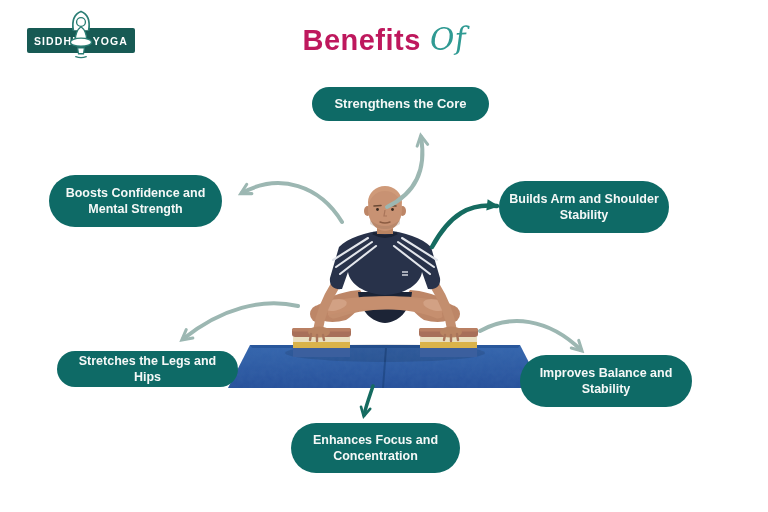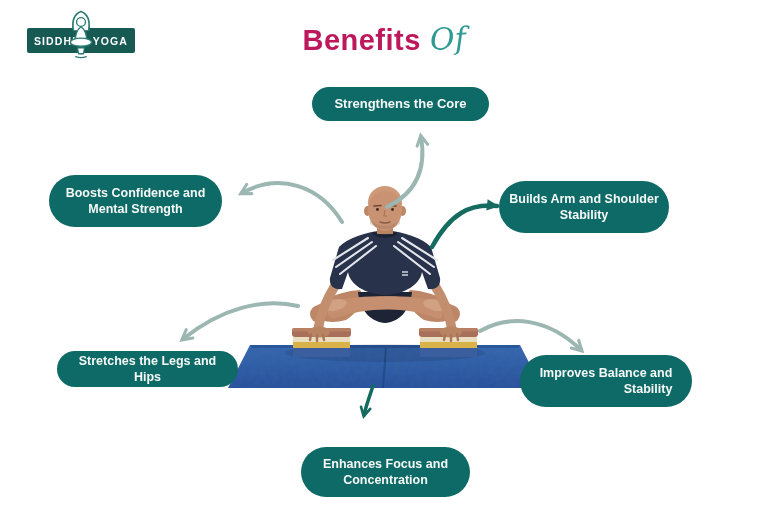--- a/index.html
+++ b/index.html
@@ -34,22 +34,22 @@
   .pill{
     position:absolute;background:#0e6a66;color:#f5f8f7;
     display:flex;align-items:center;justify-content:center;
     text-align:center;font-weight:bold;font-size:12.5px;line-height:1.3;
     white-space:pre-line;box-sizing:border-box;padding:0 8px;
   }
   .pill-core       {left:312px;top:87px; width:177px;height:34px;border-radius:17px;font-size:13px;}
   .pill-confidence {left:49px; top:175px;width:173px;height:52px;border-radius:26px;}
   .pill-arm        {left:499px;top:181px;width:170px;height:52px;border-radius:26px;}
   .pill-legs       {left:57px; top:351px;width:181px;height:36px;border-radius:18px;}
-  .pill-balance    {left:520px;top:355px;width:172px;height:52px;border-radius:26px;text-align:right;}
-  .pill-focus      {left:301px;top:423px;width:169px;height:50px;border-radius:25px;margin-top:24px;}
+  .pill-balance    {left:520px;top:355px;width:172px;height:52px;border-radius:26px;}
+  .pill-focus      {left:291px;top:423px;width:169px;height:50px;border-radius:25px;}
   
   .arrows, .pose{position:absolute;pointer-events:none;}
   .arrows{left:0;top:0;width:768px;height:512px;}
   .pose{left:222px;top:182px;width:326px;height:212px;}
 </style>
 </head>
 <body>
 
 <div class="logo-wrap">
   <div class="logo-banner">

